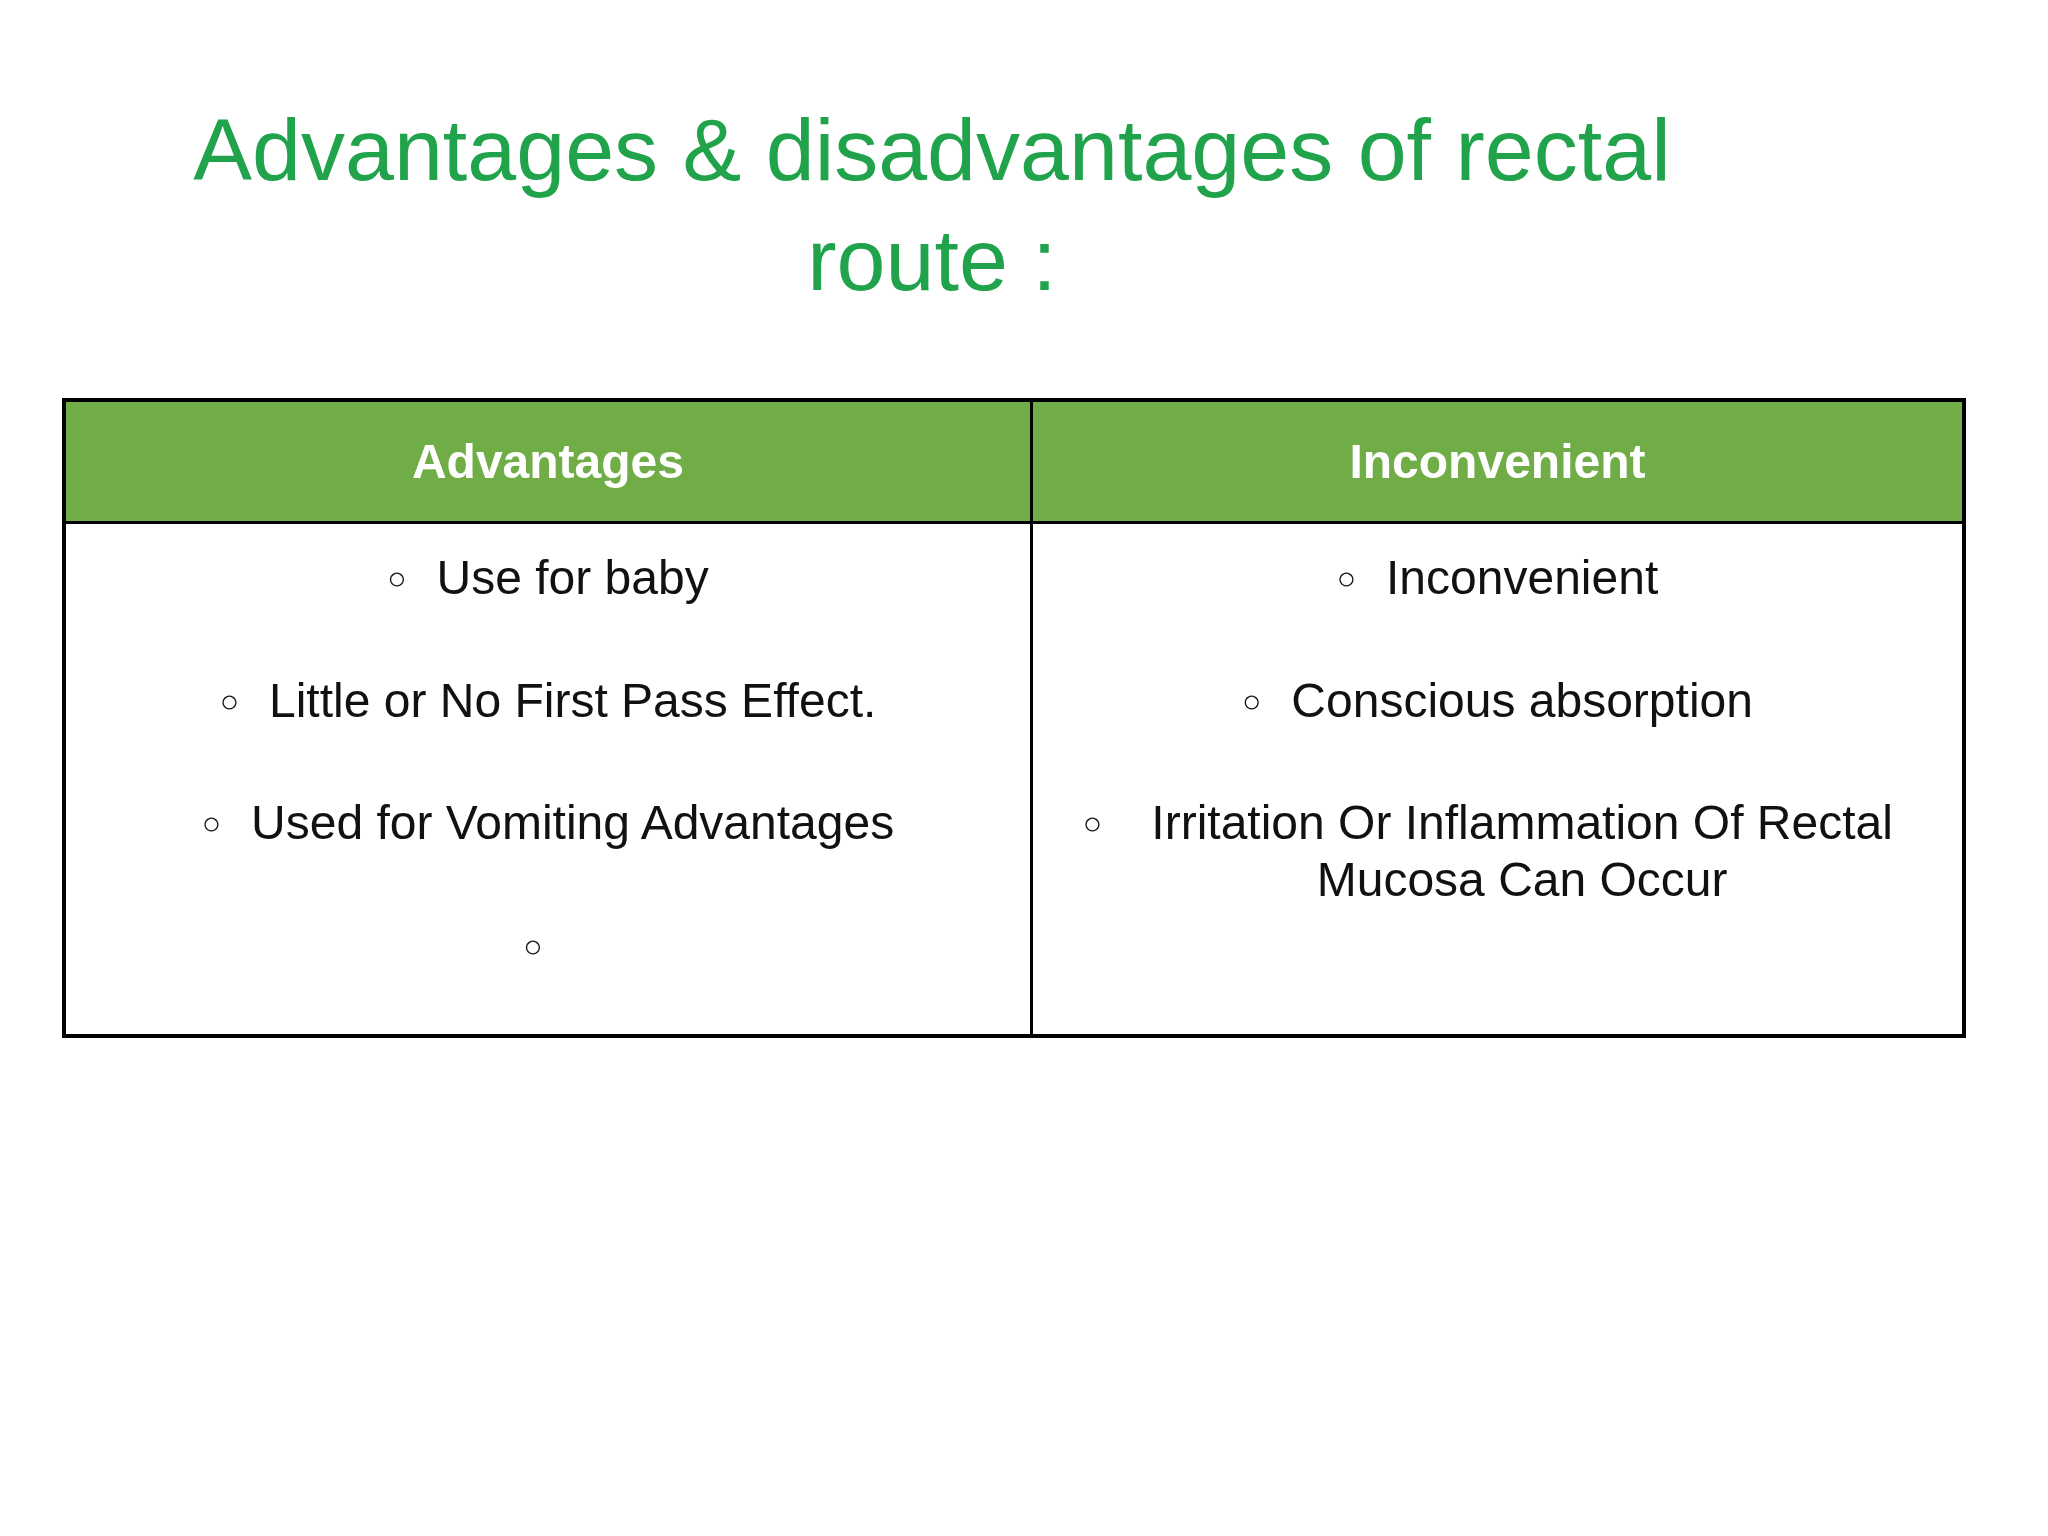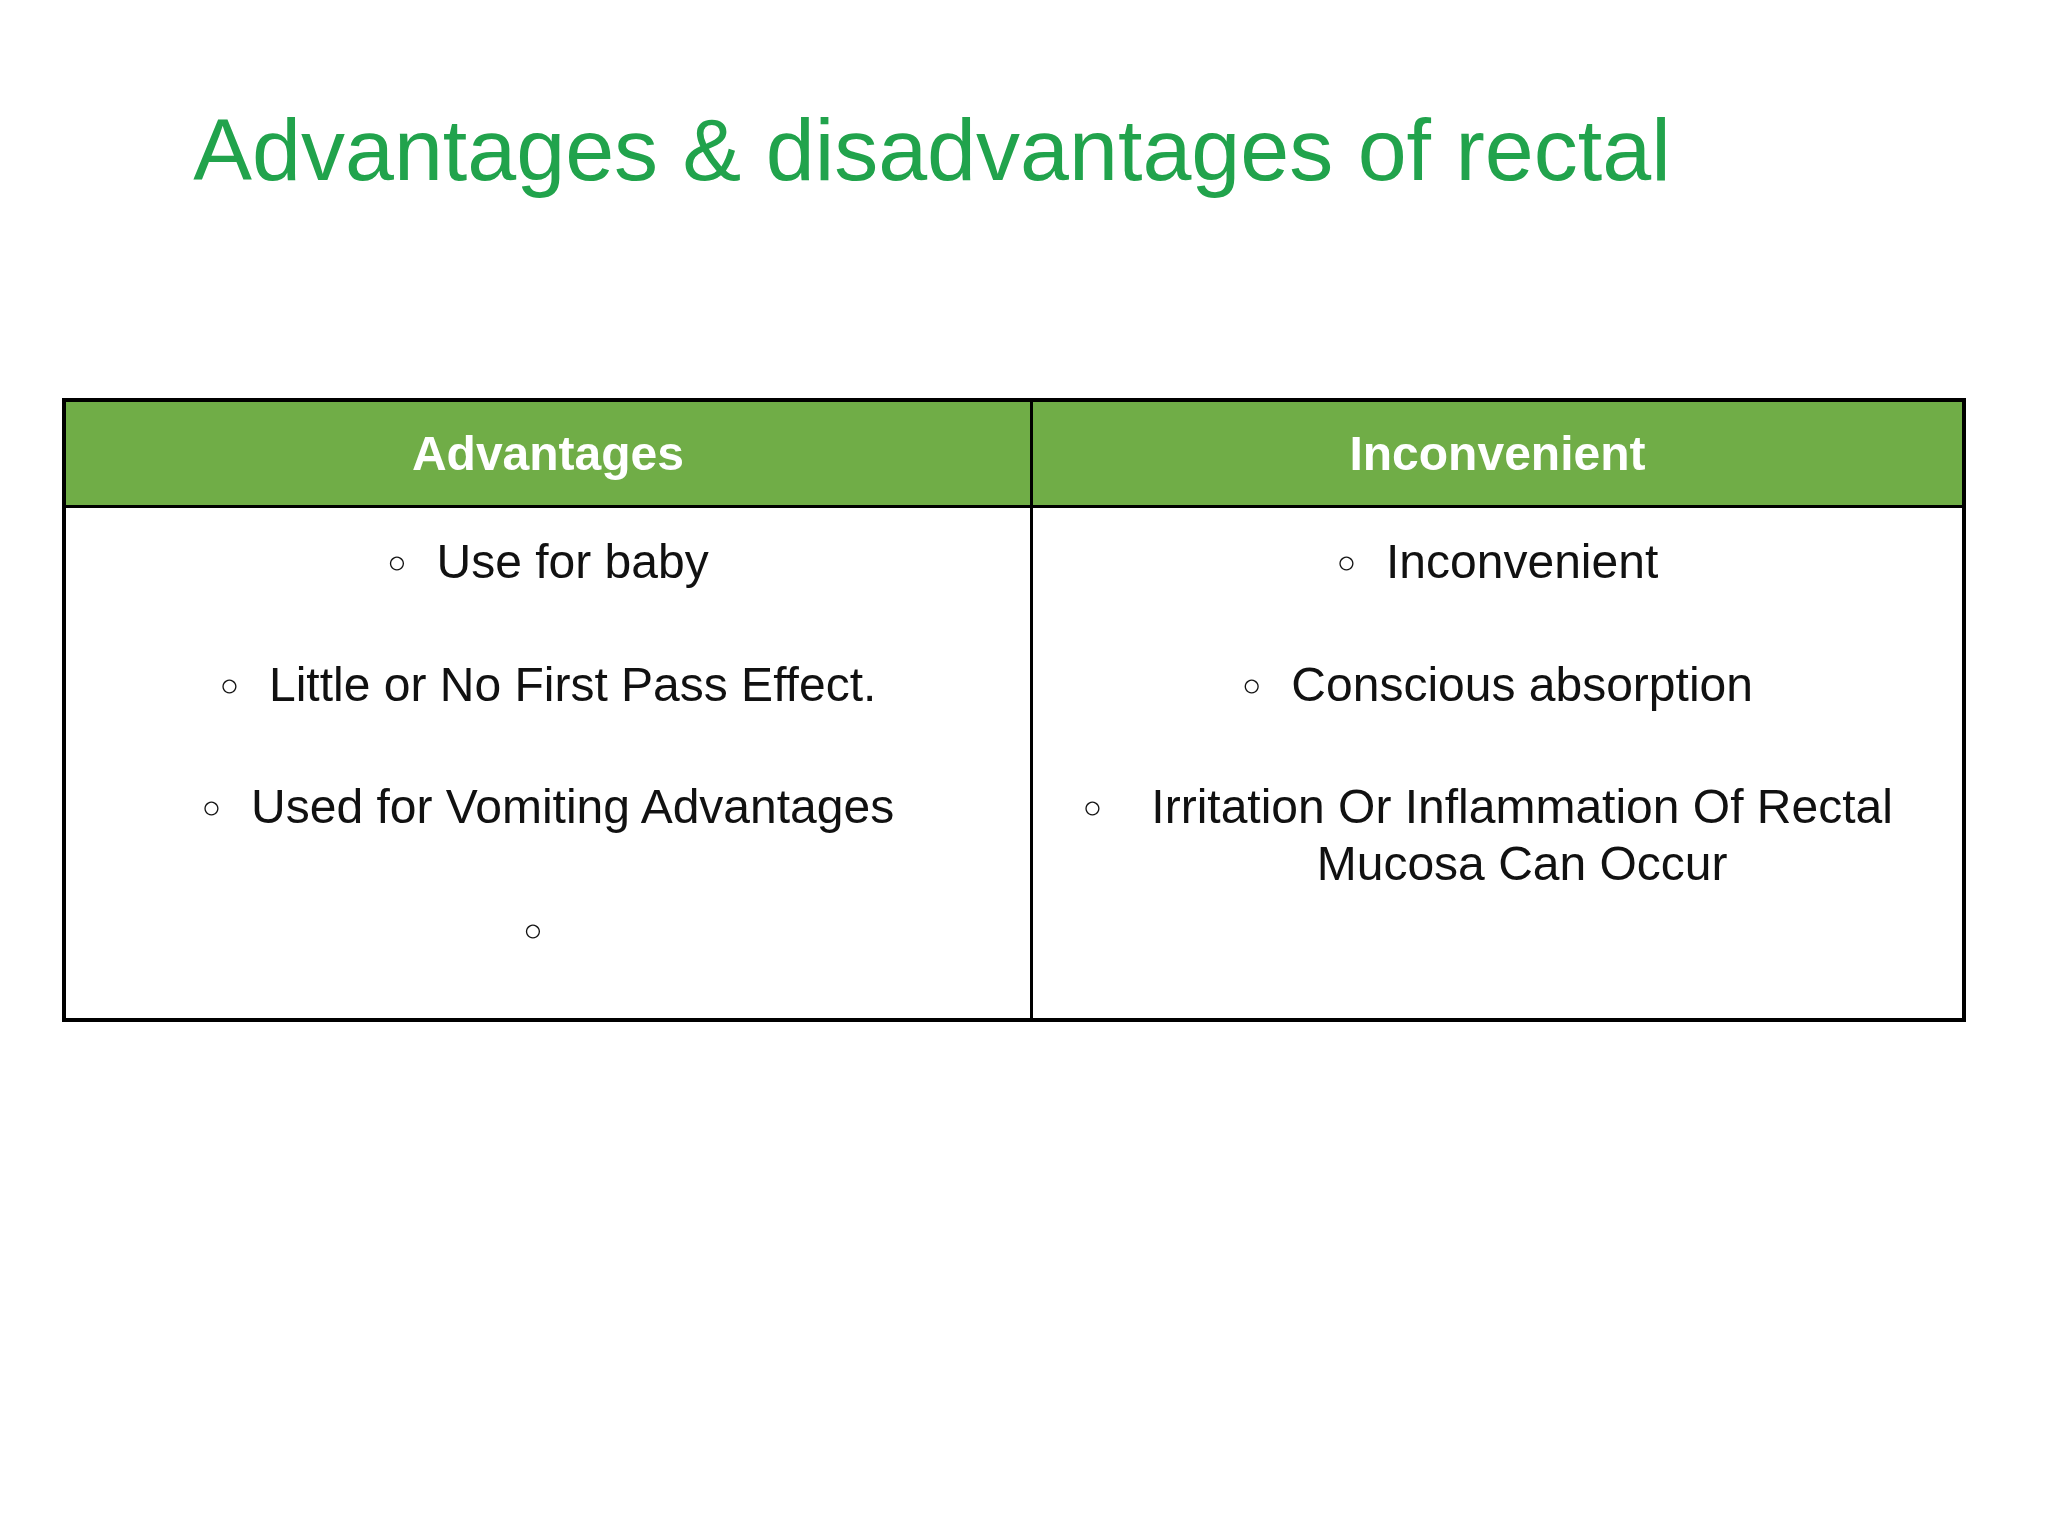--- a/index.html
+++ b/index.html
@@ -37,21 +37,21 @@
     box-sizing:border-box;
     background:#ffffff;
   }
   .header-row{display:flex;}
   .header-cell{
     background:var(--header-bg);
     color:var(--header-text);
     font-weight:700;
     font-size:48px;
     text-align:center;
-    padding:24px 10px;
+    padding:32px 10px;
     box-sizing:border-box;
     border-bottom:3px solid var(--border-color);
   }
   .body-row{display:flex;}
   .col-left{width:51%;border-right:3px solid var(--border-color);box-sizing:border-box;}
   .col-right{width:49%;box-sizing:border-box;}
   .body-cell{
     min-height:510px;
     padding:26px 8px 40px 8px;
     box-sizing:border-box;
@@ -78,20 +78,21 @@
     max-width:780px;
   }
 </style>
 </head>
 <body>
 
 <div class="slide">
 
   <h1 class="title">
     <span class="line">Advantages &amp; disadvantages of rectal</span>
+    <span class="line">route :</span>
   </h1>
 
   <div class="adv-table">
 
     <div class="header-row">
       <div class="header-cell col-left">Advantages</div>
       <div class="header-cell col-right">Inconvenient</div>
     </div>
 
     <div class="body-row">

